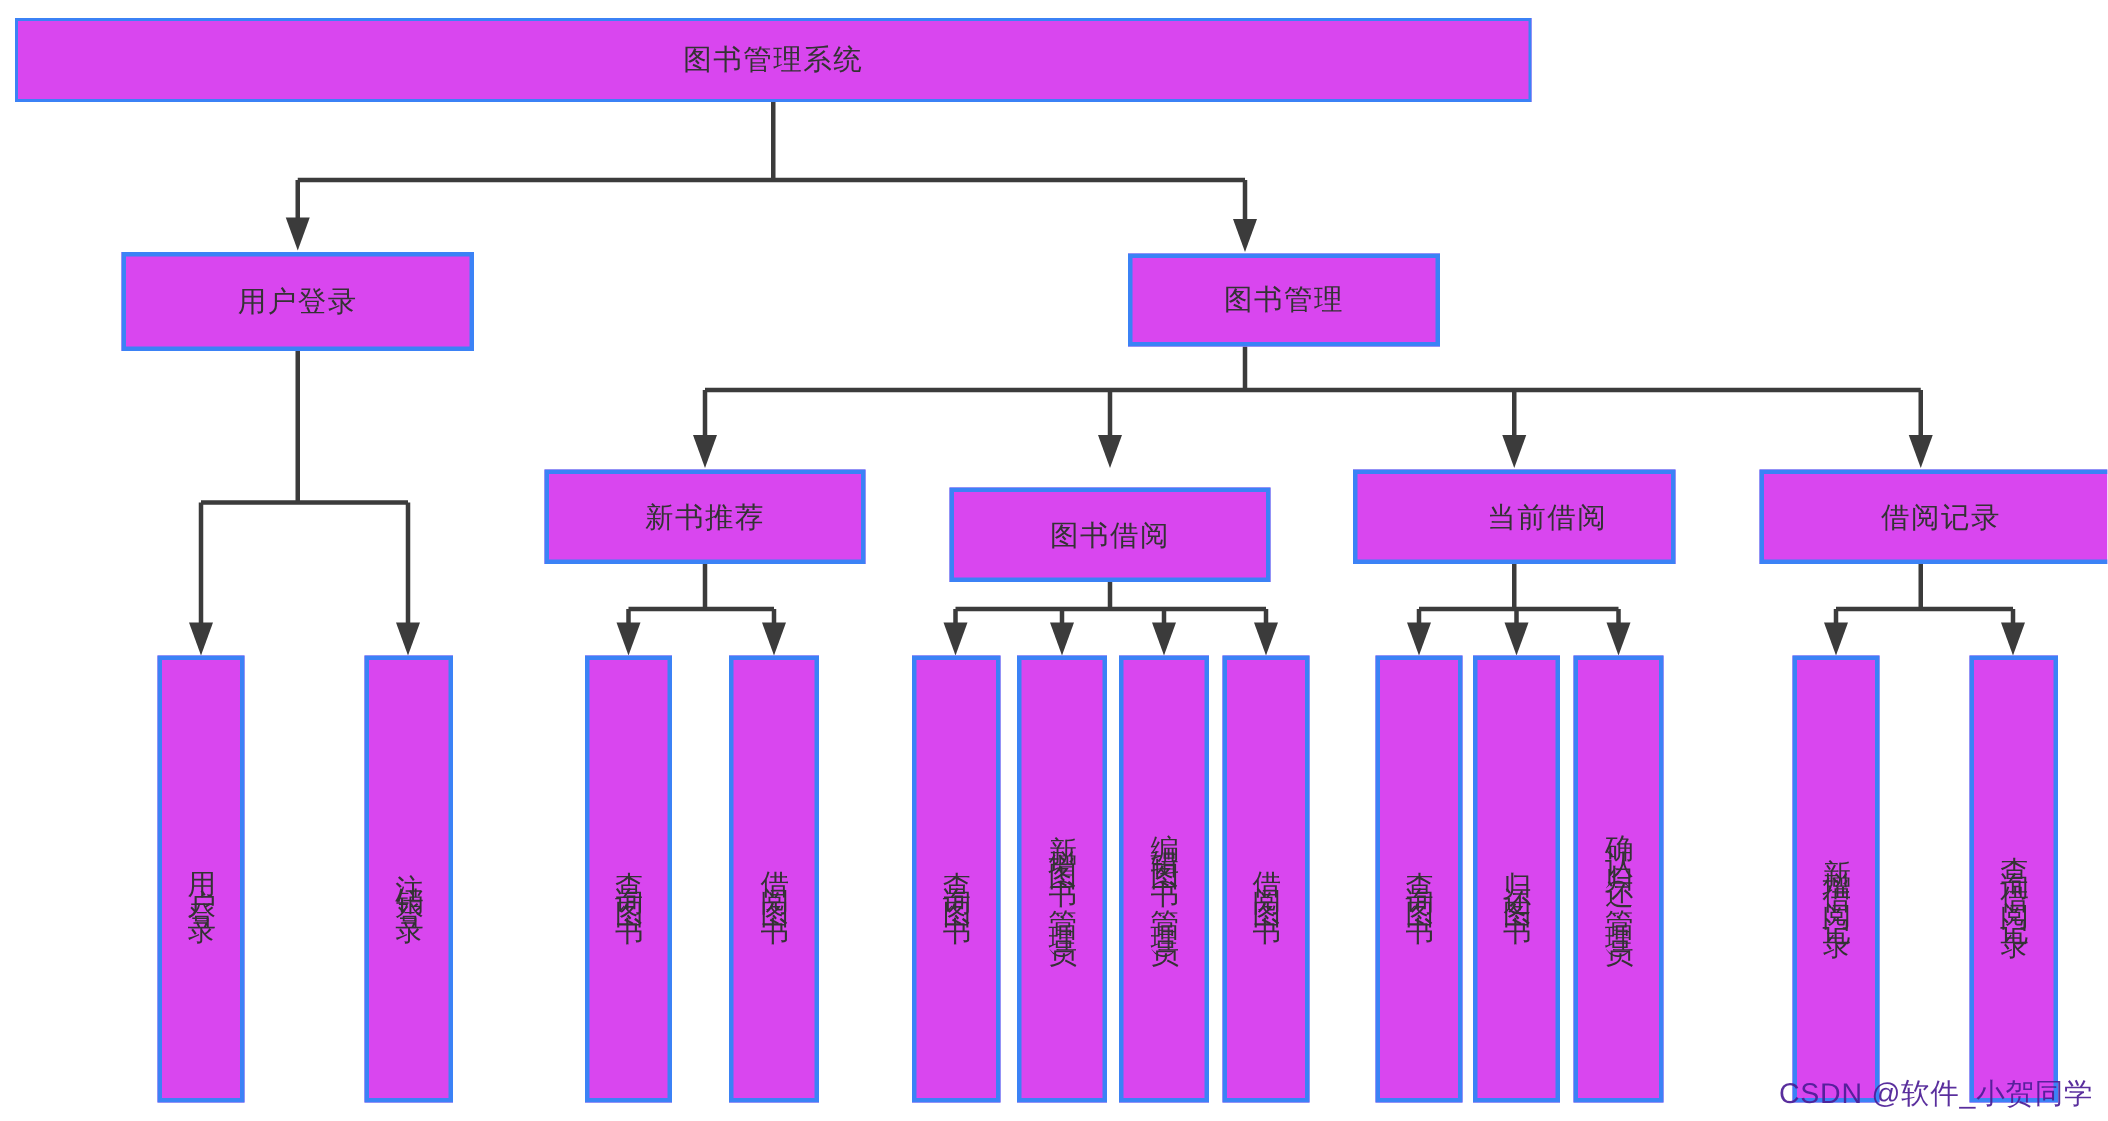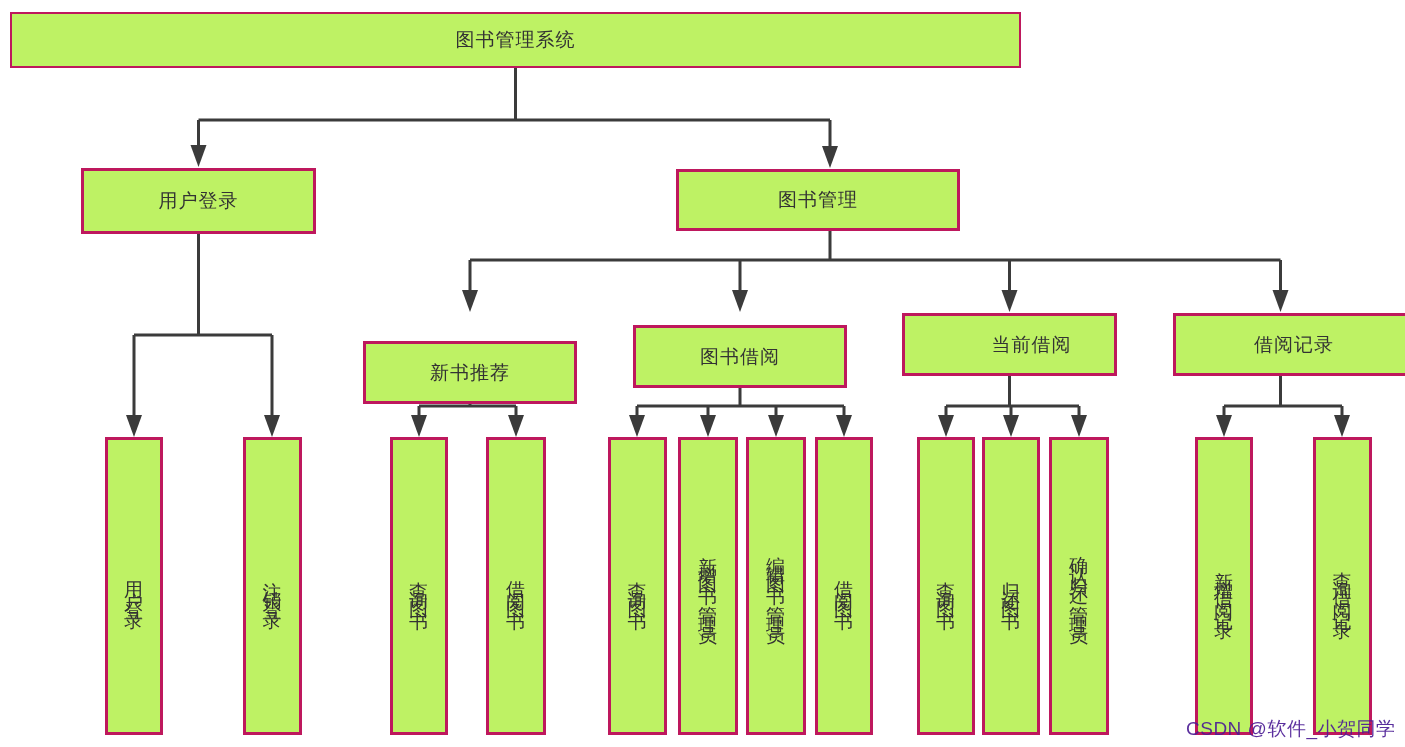--- a/index.html
+++ b/index.html
@@ -17,22 +17,22 @@
   }
   #connectors {
     position: absolute;
     left: 0;
     top: 0;
     z-index: 1;
   }
   .node {
     position: absolute;
     box-sizing: border-box;
-    background: #bef264;
-    border: 3px solid #be185d;
+    background: #d946ef;
+    border: 3px solid #3b82f6;
     display: flex;
     align-items: center;
     justify-content: center;
     color: #333333;
     font-size: 19px;
     letter-spacing: 1px;
     z-index: 2;
   }
   .root-node {
     border-width: 2px;
@@ -91,23 +91,23 @@
       <polygon points="1003,415 1019,415 1011,437"></polygon>
       <polygon points="1071,415 1087,415 1079,437"></polygon>
       <polygon points="1216,415 1232,415 1224,437"></polygon>
       <polygon points="1334,415 1350,415 1342,437"></polygon>
     </g>
   </svg>
 
   <div class="node root-node" style="left:10px; top:12px; width:1011px; height:56px;">图书管理系统</div>
 
   <div class="node" style="left:81px; top:168px; width:235px; height:66px;">用户登录</div>
-  <div class="node" style="left:676px; top:169px; width:284px; height:62px;">图书管理</div>
+  <div class="node" style="left:752px; top:169px; width:208px; height:62px;">图书管理</div>
 
-  <div class="node" style="left:363px; top:313px; width:214px; height:63px;margin-top:28px;">新书推荐</div>
+  <div class="node" style="left:363px; top:313px; width:214px; height:63px;">新书推荐</div>
   <div class="node" style="left:633px; top:325px; width:214px; height:63px;">图书借阅</div>
   <div class="node" style="left:902px; top:313px; width:215px; height:63px;padding-left:44px;">当前借阅</div>
   <div class="node" style="left:1173px; top:313px; width:242px; height:63px;">借阅记录</div>
 
   <div class="node v-node" style="left:105px; top:437px; width:58px; height:298px;">
     <span class="v-label">用户登录</span>
   </div>
   <div class="node v-node" style="left:243px; top:437px; width:59px; height:298px;">
     <span class="v-label">注销登录</span>
   </div>

